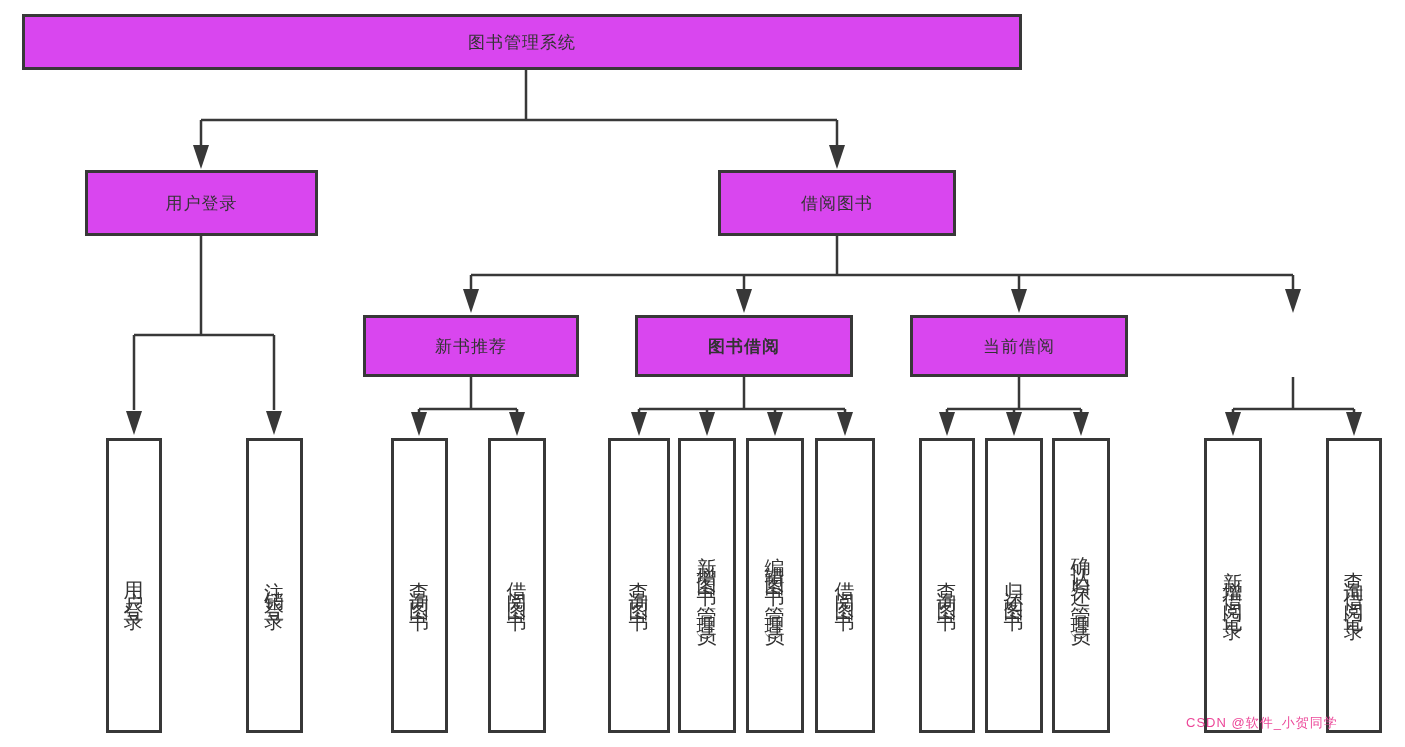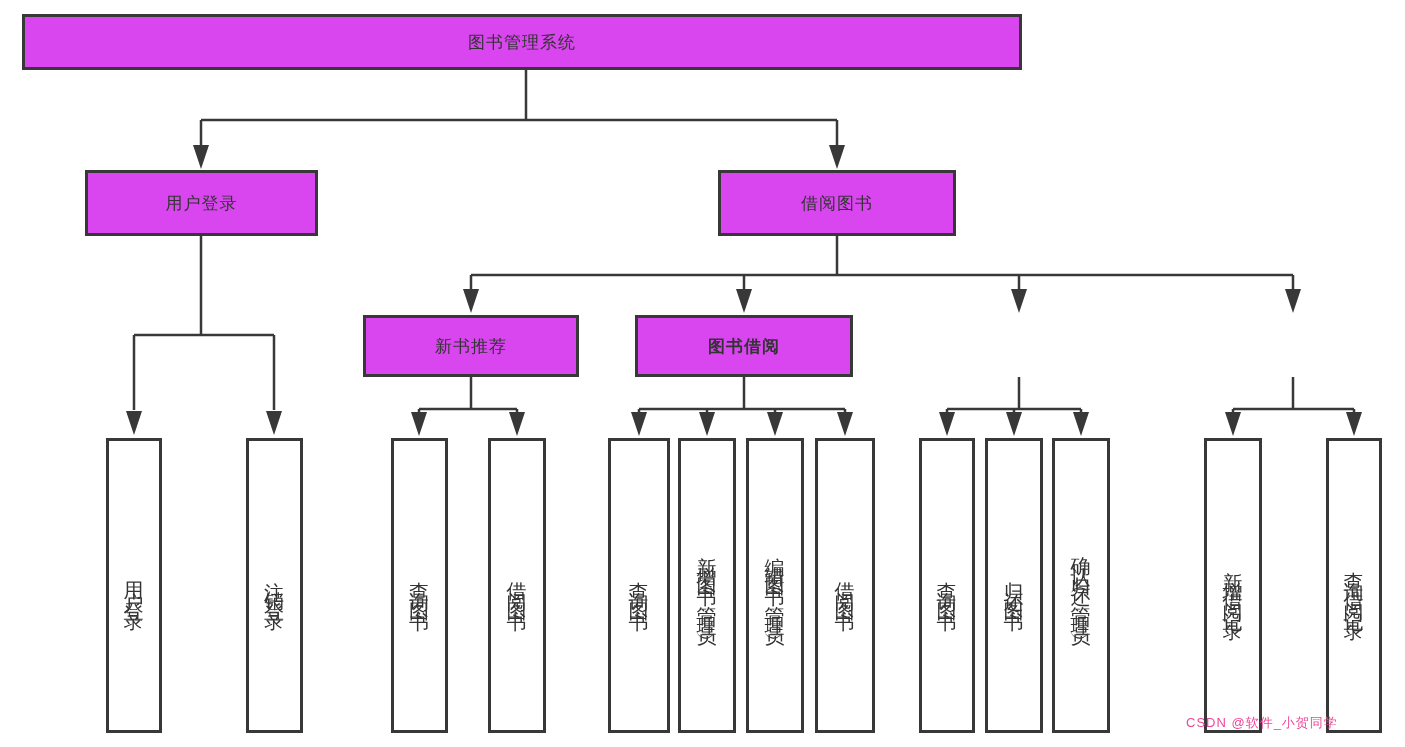--- a/index.html
+++ b/index.html
@@ -95,20 +95,21 @@
     </g>
   </svg>
 
   <div class="node root">图书管理系统</div>
 
   <div class="node l2-0">用户登录</div>
   <div class="node l2-1">借阅图书</div>
 
   <div class="node l3-0">新书推荐</div>
   <div class="node l3-1">图书借阅</div>
+  <div class="node l3-2">当前借阅</div>
 
   <div class="leaf lf-00">
     <span>用户登录</span>
   </div>
   <div class="leaf lf-01">
     <span>注销登录</span>
   </div>
 
   <div class="leaf lf-100">
     <span>查询图书</span>

